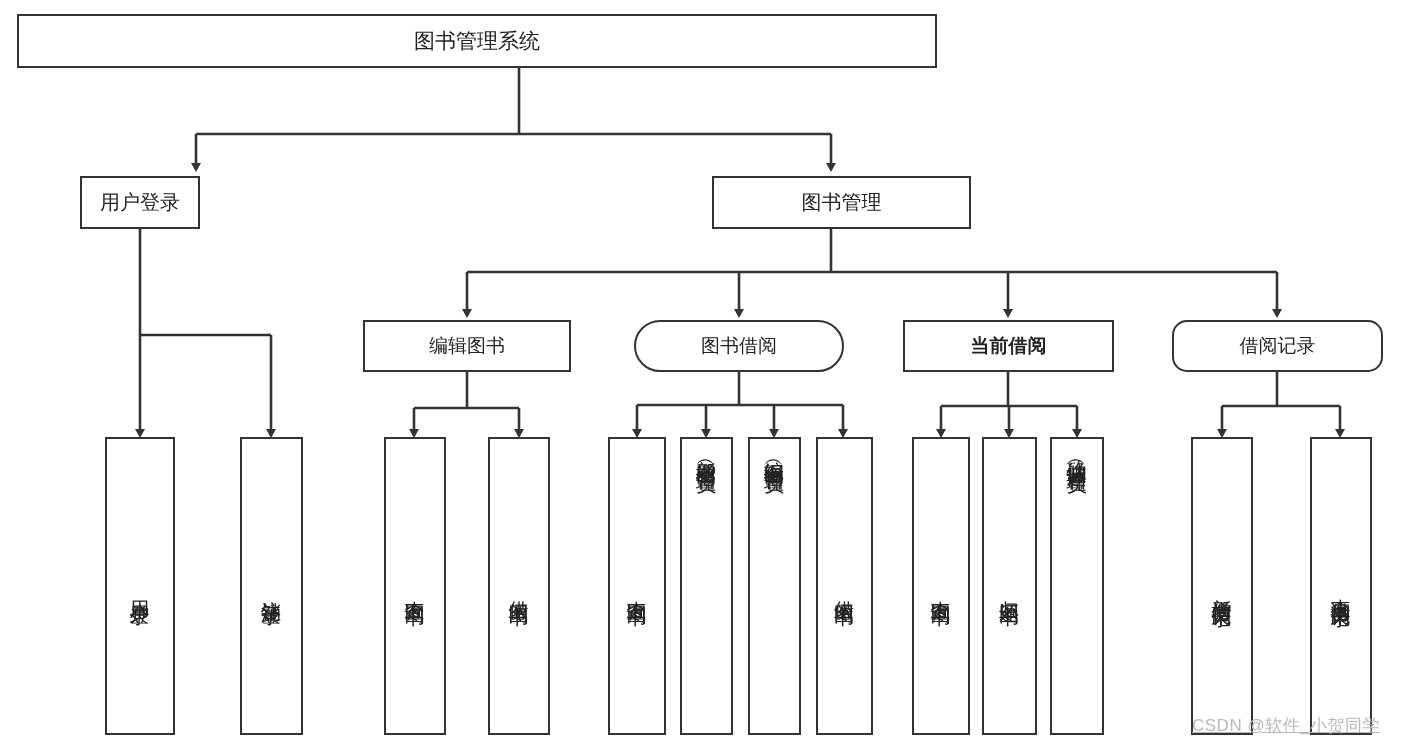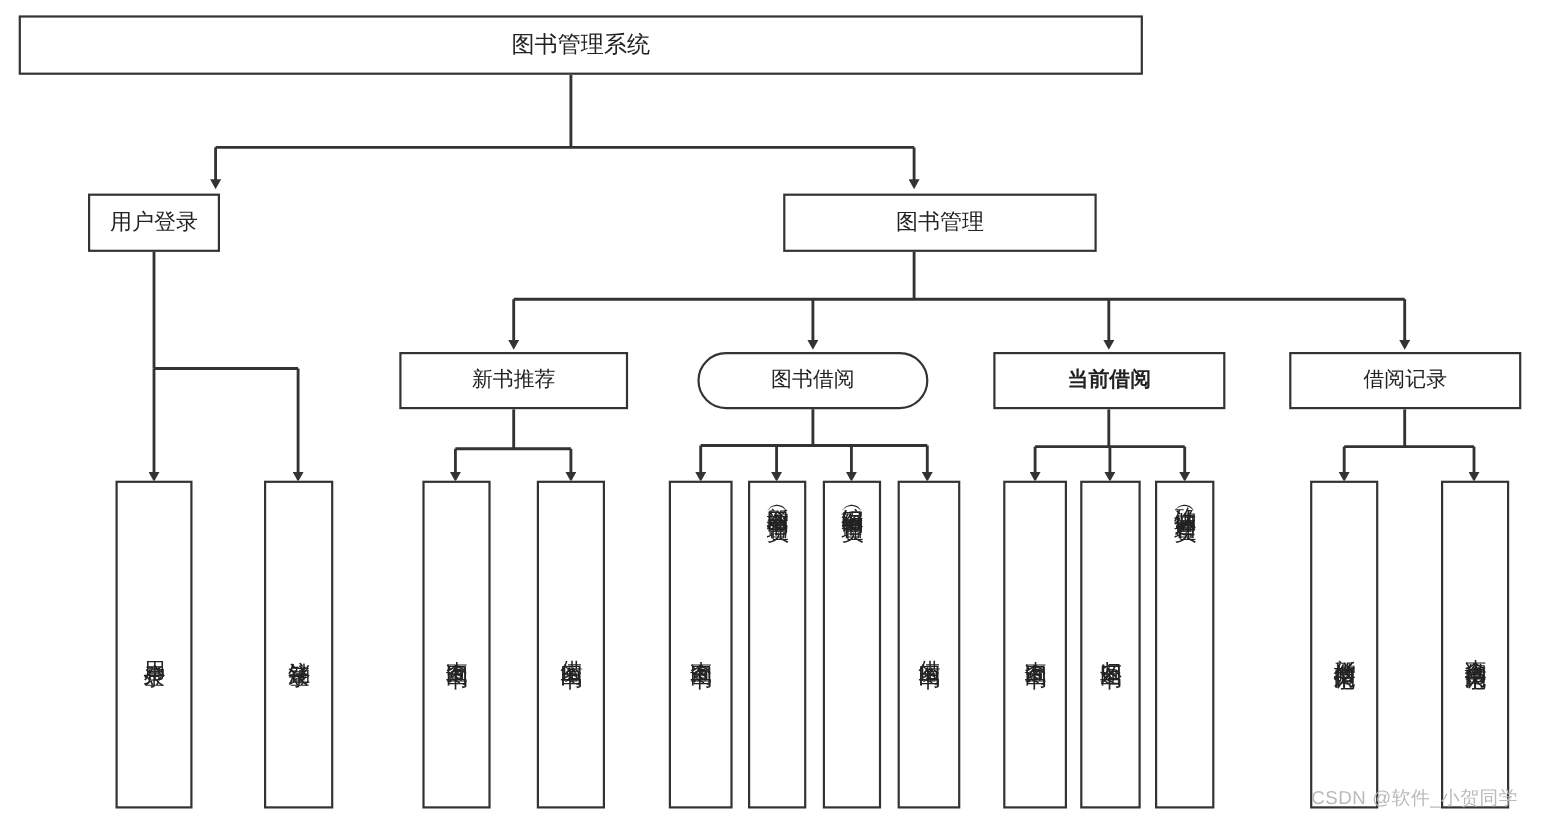--- a/index.html
+++ b/index.html
@@ -39,22 +39,23 @@
     display: block;
     text-align: center;
     line-height: 1.18;
     color: #222222;
     white-space: pre;
   }
   
   .node.root {
     left: 17px;
     top: 14px;
-    width: 1022px;
+    width: 920px;
     height: 54px;
+    font-family: Liberation Serif, serif;
   }
   .node.root .node-label {
     font-size: 21px;
   }
   
   .node.lvl2 {
     height: 53px;
   }
   .node.lvl2 .node-label {
     font-size: 20px;
@@ -86,20 +87,21 @@
     margin-bottom: auto;
   }
   .watermark {
     position: absolute;
     left: 1192px;
     top: 714px;
     font-size: 17px;
     color: #b9b9b9;
     white-space: pre;
     letter-spacing: 0.5px;
+    text-decoration: underline;
   }
 </style>
 </head>
 <body>
 
 <div id="canvas">
 
   <svg class="connectors" viewBox="0 0 1405 747" xmlns="http://www.w3.org/2000/svg">
     <defs>
       <marker id="arrow" markerWidth="9" markerHeight="10" refX="1" refY="5" orient="auto" markerUnits="userSpaceOnUse">
@@ -150,34 +152,34 @@
     </g>
   </svg>
 
   <div class="node root">
     <span class="node-label">图书管理系统</span>
   </div>
 
   <div class="node lvl2" style="left:80px; top:176px; width:120px;">
     <span class="node-label">用户登录</span>
   </div>
-  <div class="node lvl2" style="left:712px; top:176px; width:285px;">
+  <div class="node lvl2" style="left:712px; top:176px; width:259px;">
     <span class="node-label">图书管理</span>
   </div>
 
   <div class="node lvl3" style="left:363px; top:320px; width:208px;">
-    <span class="node-label">新书推荐</span>
+    <span class="node-label">编辑图书</span>
   </div>
   <div class="node lvl3" style="left:634px; top:320px; width:210px;border-radius:26px;">
     <span class="node-label">图书借阅</span>
   </div>
   <div class="node lvl3" style="left:903px; top:320px; width:211px;font-weight:bold;">
     <span class="node-label">当前借阅</span>
   </div>
-  <div class="node lvl3" style="left:1172px; top:320px; width:211px;">
+  <div class="node lvl3" style="left:1172px; top:320px; width:211px;border-radius:15px;">
     <span class="node-label">借阅记录</span>
   </div>
 
   <div class="node leaf center" style="left:105px; width:70px;">
     <span class="node-label">用户登录</span>
   </div>
   <div class="node leaf center" style="left:240px; width:63px;">
     <span class="node-label">注销登录</span>
   </div>
 

